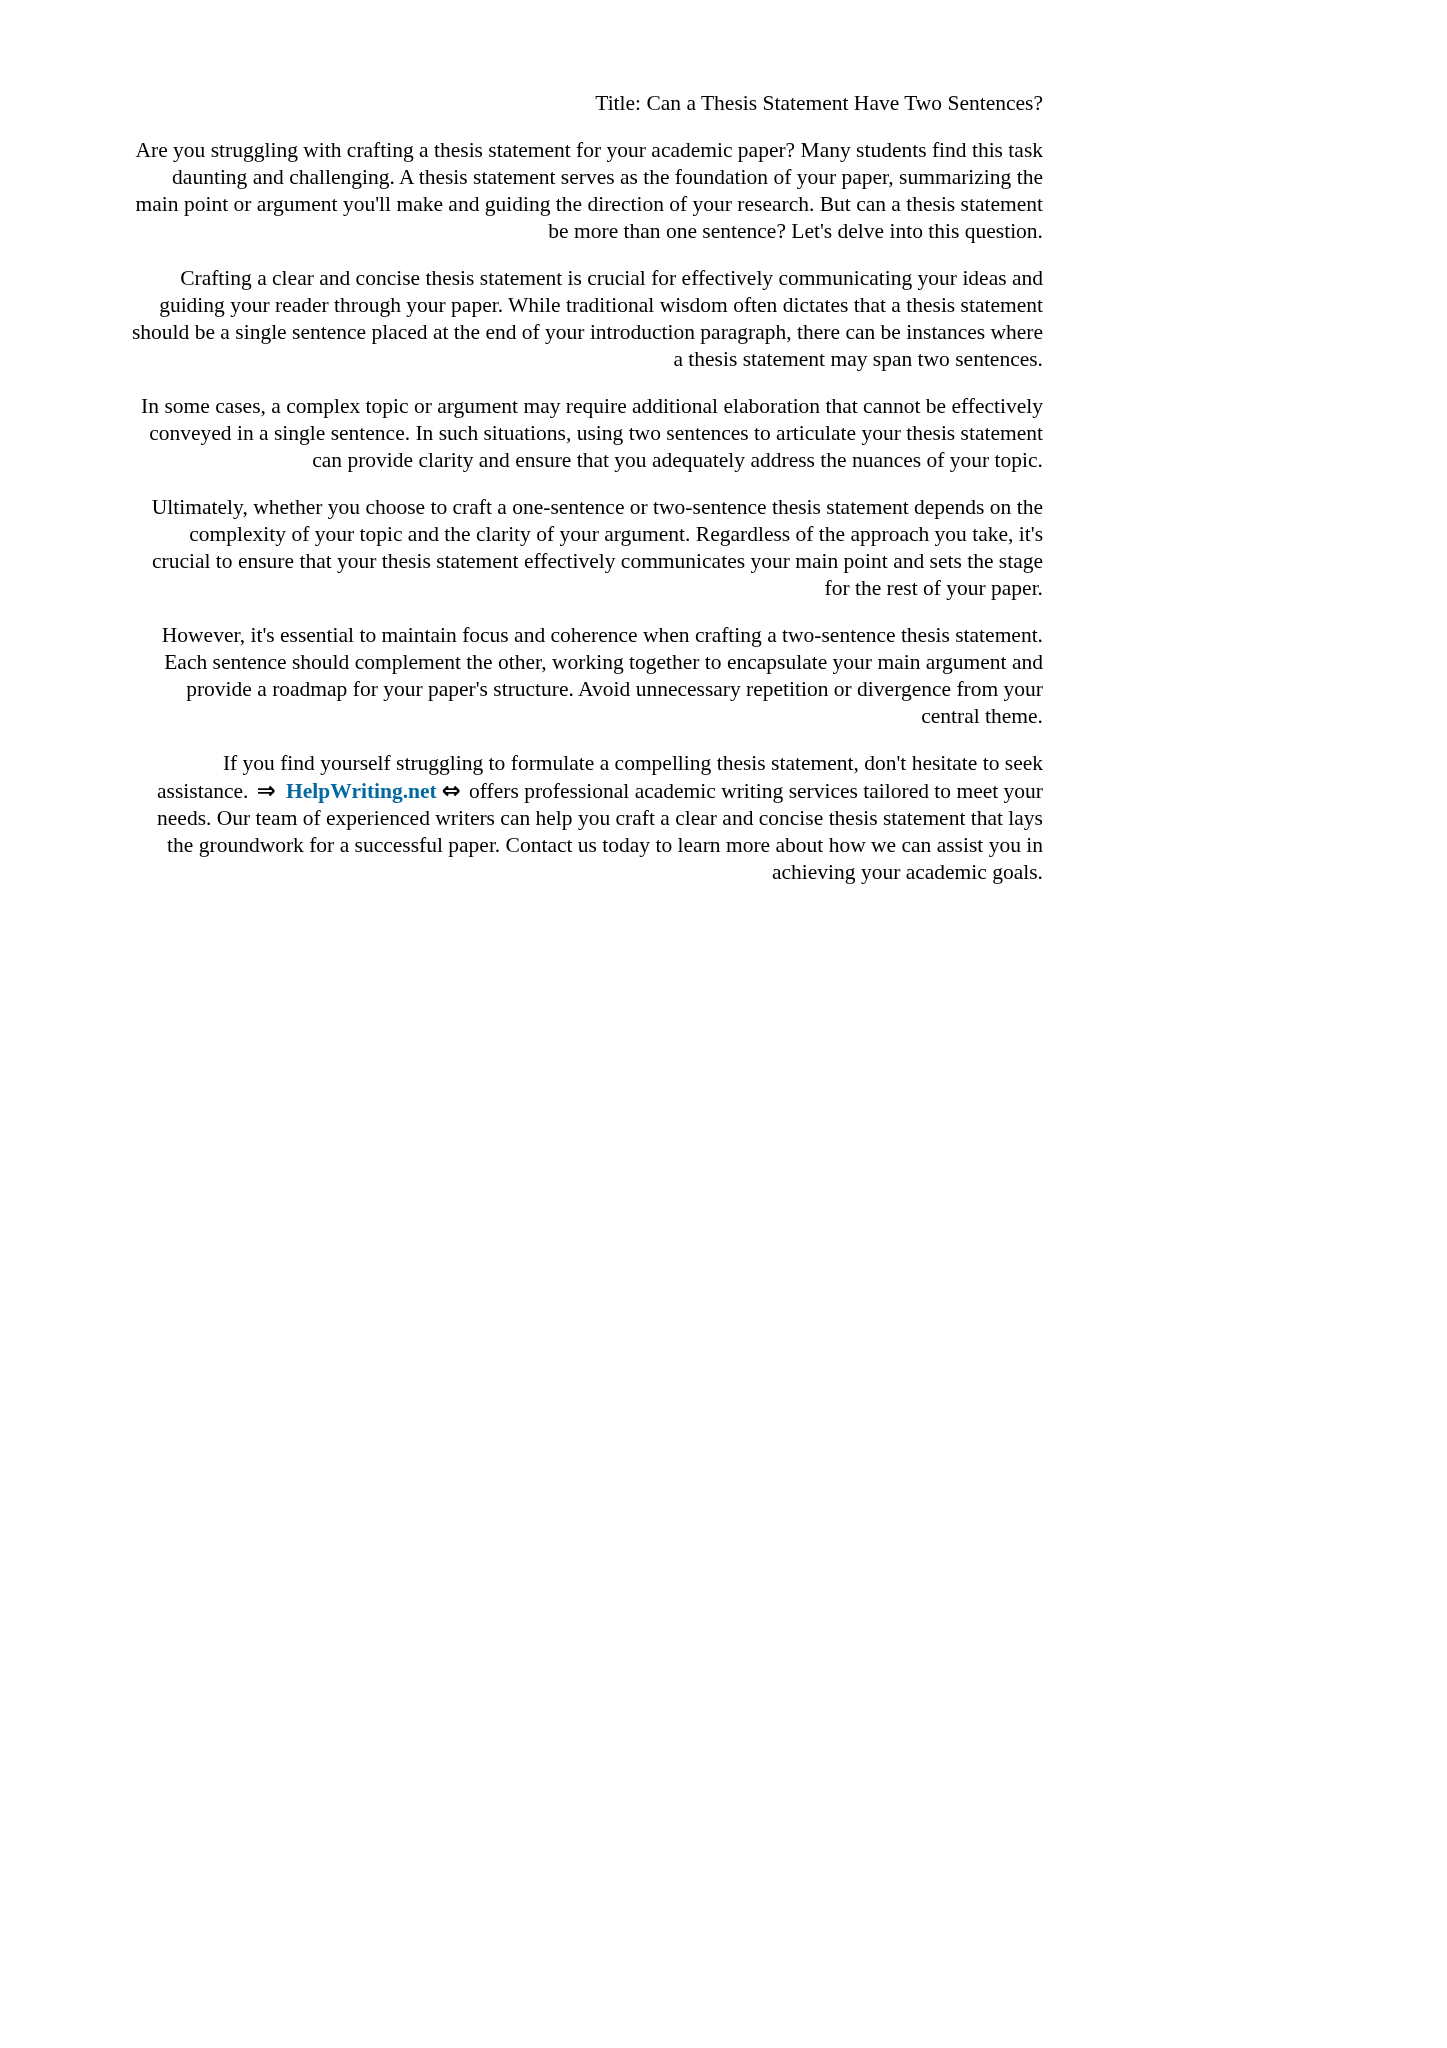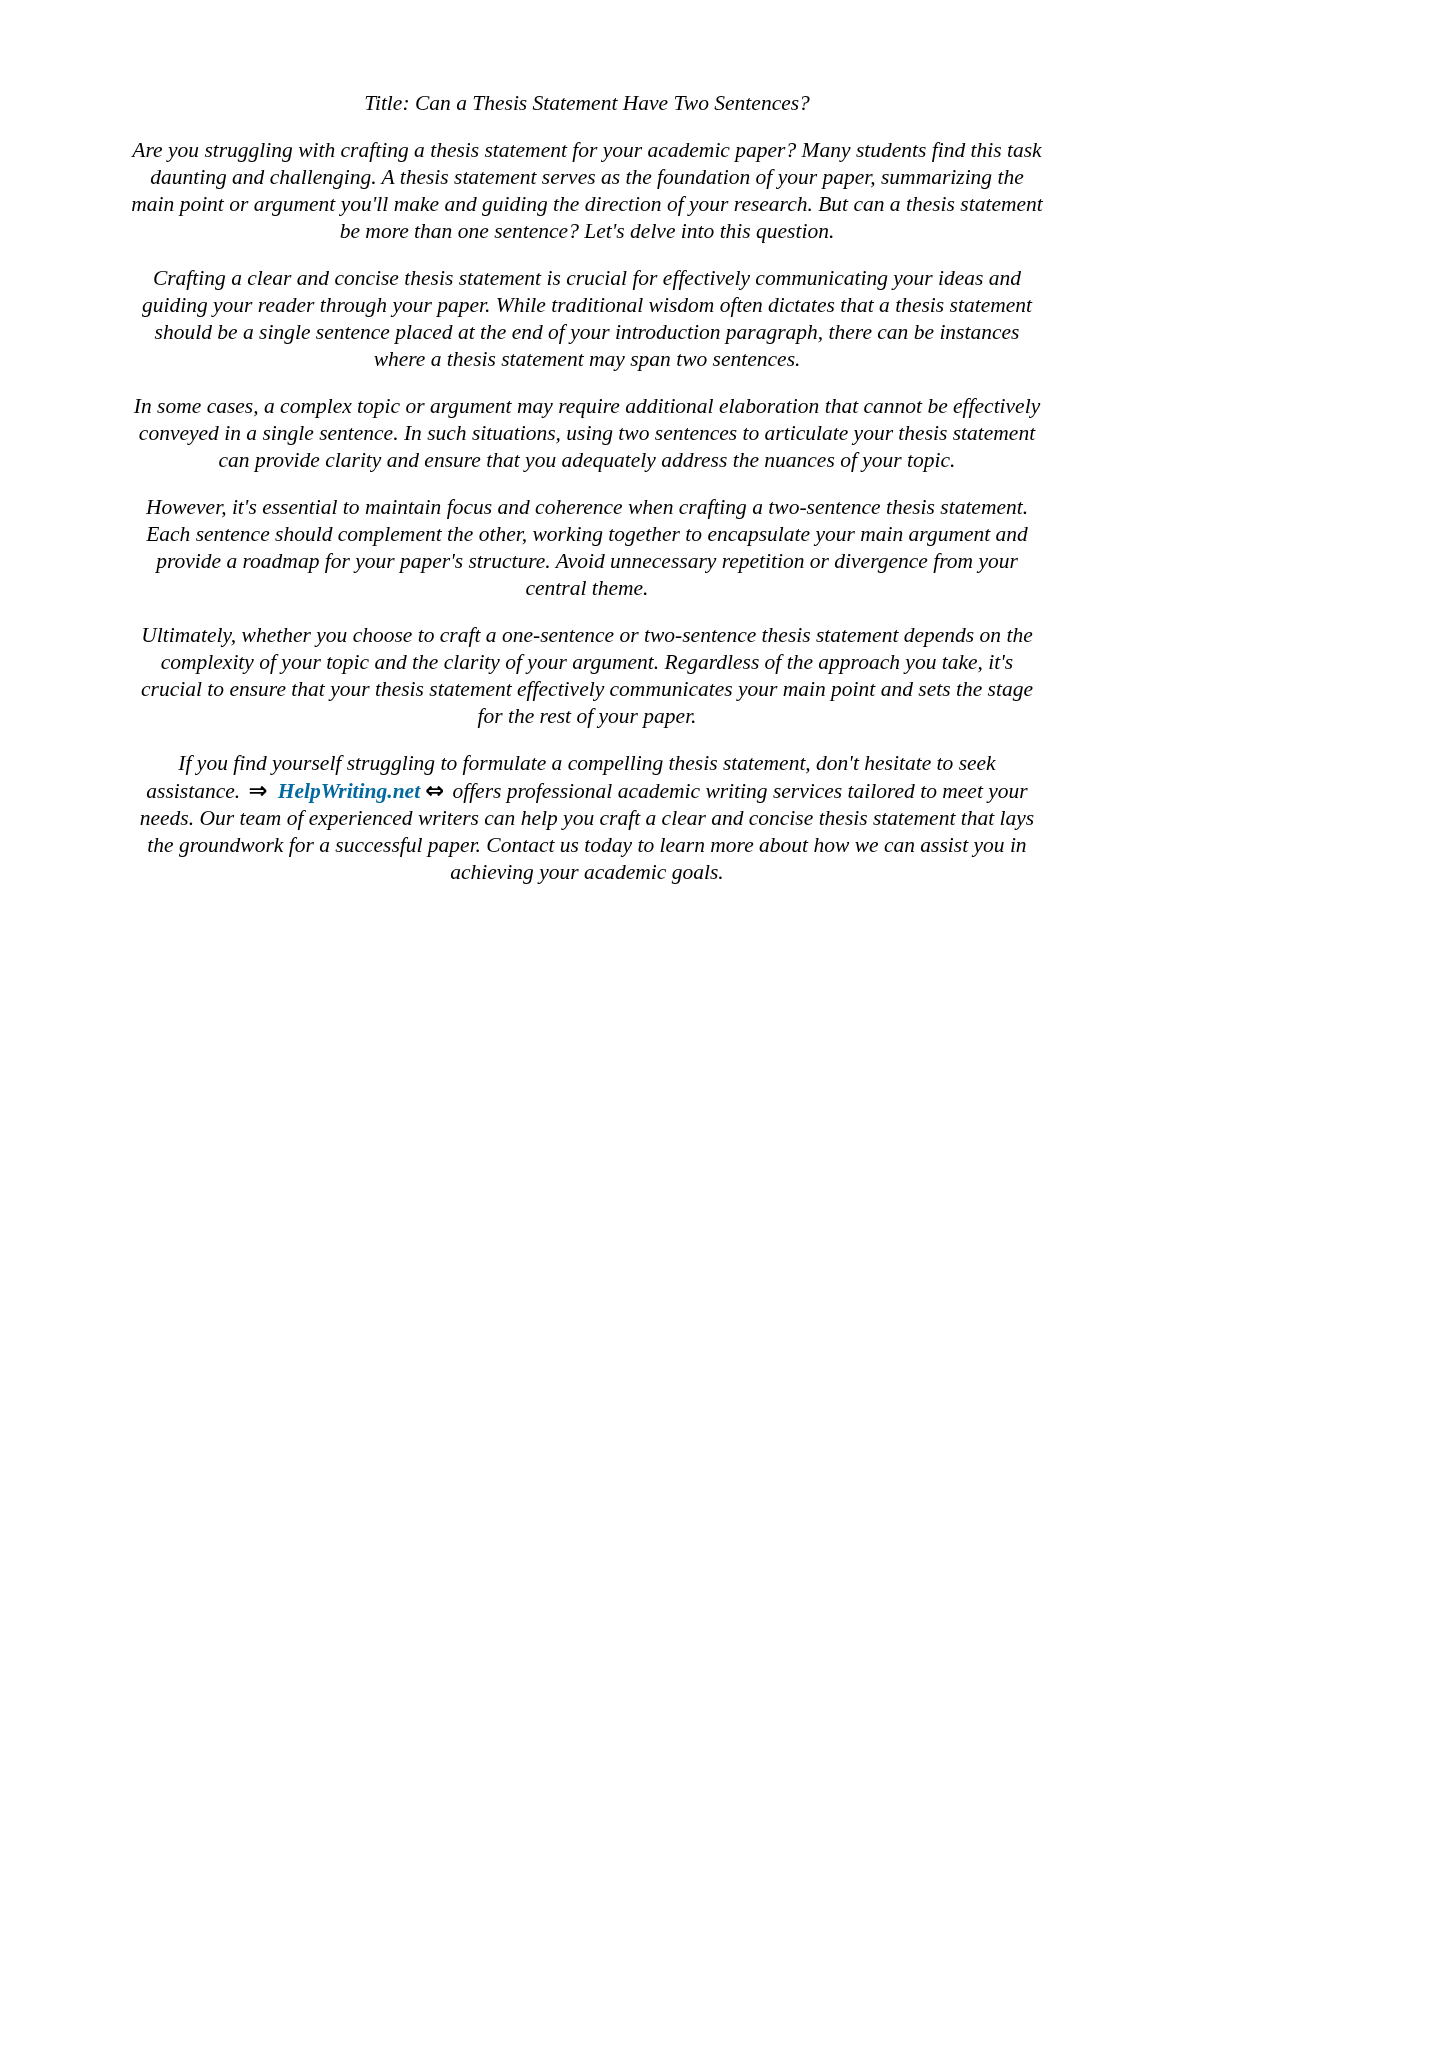--- a/index.html
+++ b/index.html
@@ -17,22 +17,21 @@
     font-family: "Liberation Serif", "DejaVu Serif", serif;
     font-size: 21.5px;
     line-height: 27px;
     color: #000000;
   }
   .content {
     width: 912px;
   }
   .content p {
     margin: 0 0 20px 0;
-    text-align: center;
-    font-style: italic;
+    text-align: right;
   }
   .arrow {
     font-family: "DejaVu Sans", "Liberation Serif", serif;
     font-weight: bold;
     font-size: 1.05em;
     color: #000000;
     margin: 0 3px;
   }
   a.doc-link {
     color: #0369a1;
@@ -48,22 +47,22 @@
 <div class="page">
   <div class="content">
     <p>Title: Can a Thesis Statement Have Two Sentences?</p>
 
     <p>Are you struggling with crafting a thesis statement for your academic paper? Many students find this task daunting and challenging. A thesis statement serves as the foundation of your paper, summarizing the main point or argument you'll make and guiding the direction of your research. But can a thesis statement be more than one sentence? Let's delve into this question.</p>
 
     <p>Crafting a clear and concise thesis statement is crucial for effectively communicating your ideas and guiding your reader through your paper. While traditional wisdom often dictates that a thesis statement should be a single sentence placed at the end of your introduction paragraph, there can be instances where a thesis statement may span two sentences.</p>
 
     <p>In some cases, a complex topic or argument may require additional elaboration that cannot be effectively conveyed in a single sentence. In such situations, using two sentences to articulate your thesis statement can provide clarity and ensure that you adequately address the nuances of your topic.</p>
 
+    <p>Ultimately, whether you choose to craft a one-sentence or two-sentence thesis statement depends on the complexity of your topic and the clarity of your argument. Regardless of the approach you take, it's crucial to ensure that your thesis statement effectively communicates your main point and sets the stage for the rest of your paper.</p>
+
     <p>However, it's essential to maintain focus and coherence when crafting a two-sentence thesis statement. Each sentence should complement the other, working together to encapsulate your main argument and provide a roadmap for your paper's structure. Avoid unnecessary repetition or divergence from your central theme.</p>
-
-    <p>Ultimately, whether you choose to craft a one-sentence or two-sentence thesis statement depends on the complexity of your topic and the clarity of your argument. Regardless of the approach you take, it's crucial to ensure that your thesis statement effectively communicates your main point and sets the stage for the rest of your paper.</p>
 
     <p>
       <span>If you find yourself struggling to formulate a compelling thesis statement, don't hesitate to seek assistance. </span><span class="arrow">⇒</span>
       <a class="doc-link" href="#">HelpWriting.net</a><span class="arrow">⇔</span><span> offers professional academic writing services tailored to meet your needs. Our team of experienced writers can help you craft a clear and concise thesis statement that lays the groundwork for a successful paper. Contact us today to learn more about how we can assist you in achieving your academic goals.</span>
     </p>
   </div>
 </div>
 
 </body></html>

